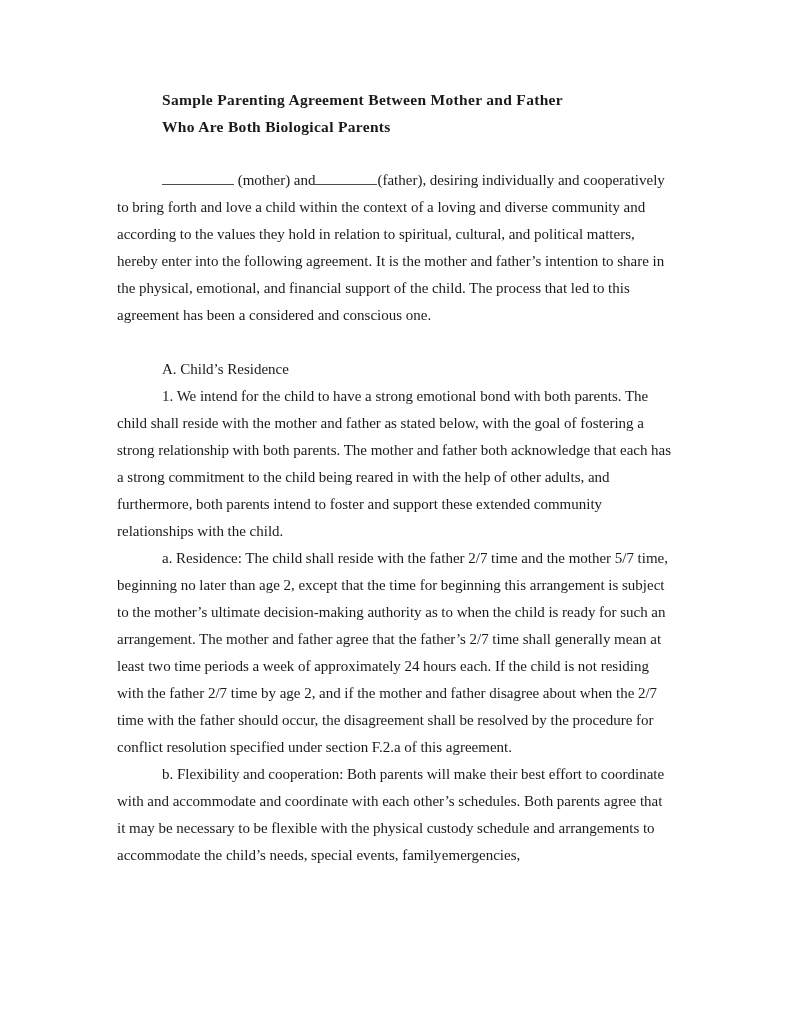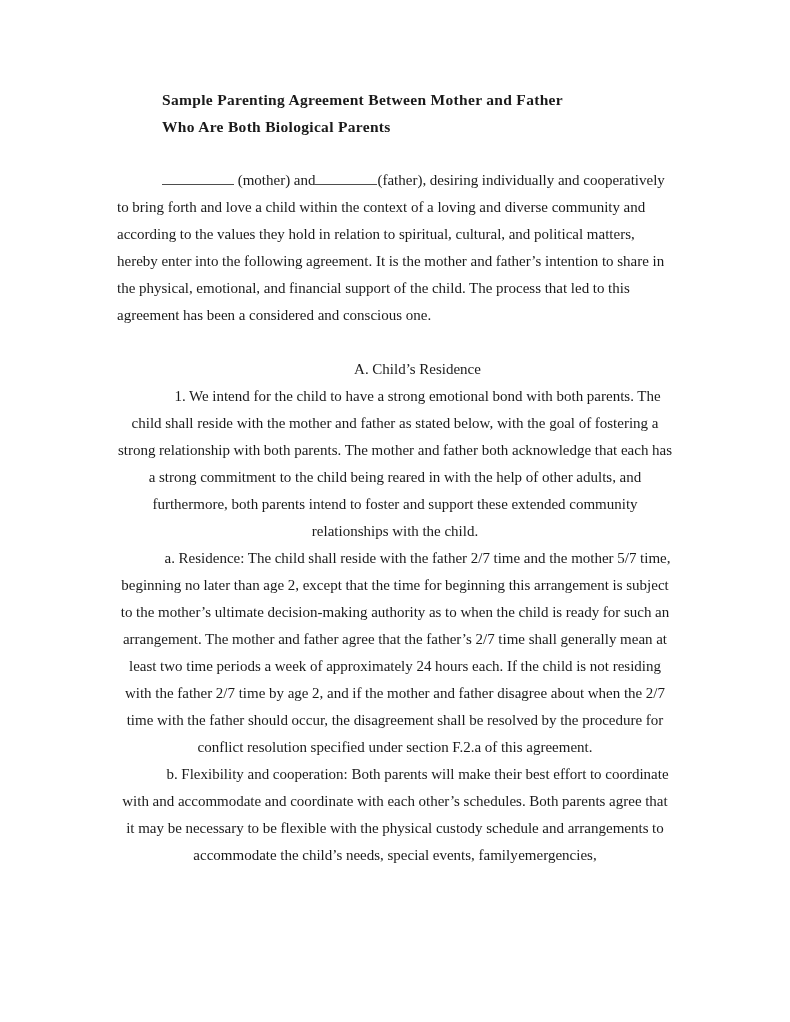--- a/index.html
+++ b/index.html
@@ -47,21 +47,20 @@
     text-align: left;
     word-spacing: -0.1px;
   }
   
   p.indent-deep {
     text-indent: 45px;
   }
   
   p.indent-item {
     text-indent: 45px;
-    text-align: center;
   }
   .blank {
     display: inline-block;
     border-bottom: 1.4px solid #4d4d4d;
     vertical-align: baseline;
     height: 0.78em;
   }
   .blank-mother { width: 72px; }
   .blank-father { width: 62px; }
   .tight {

